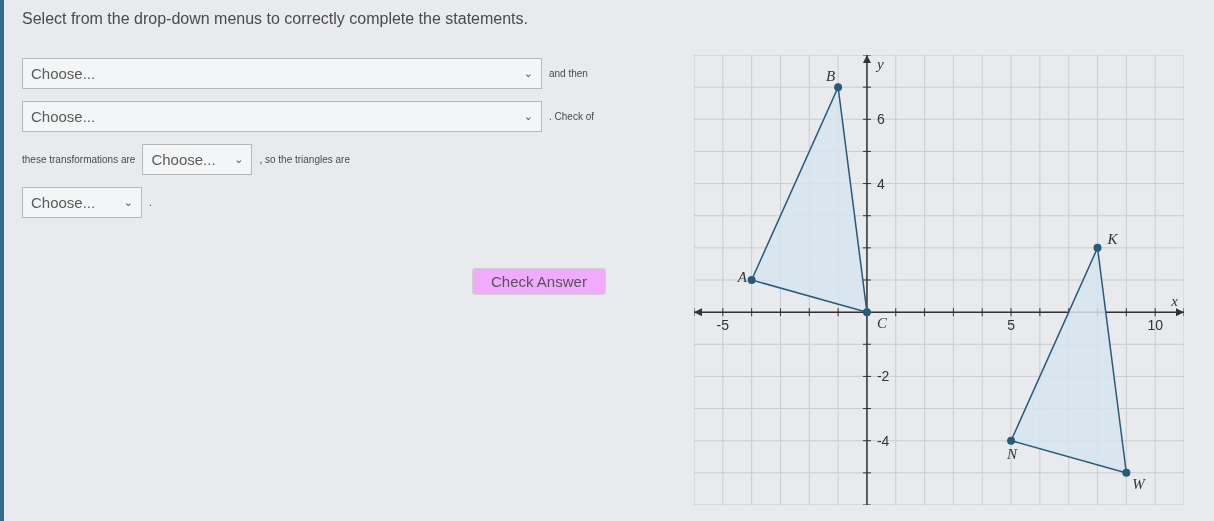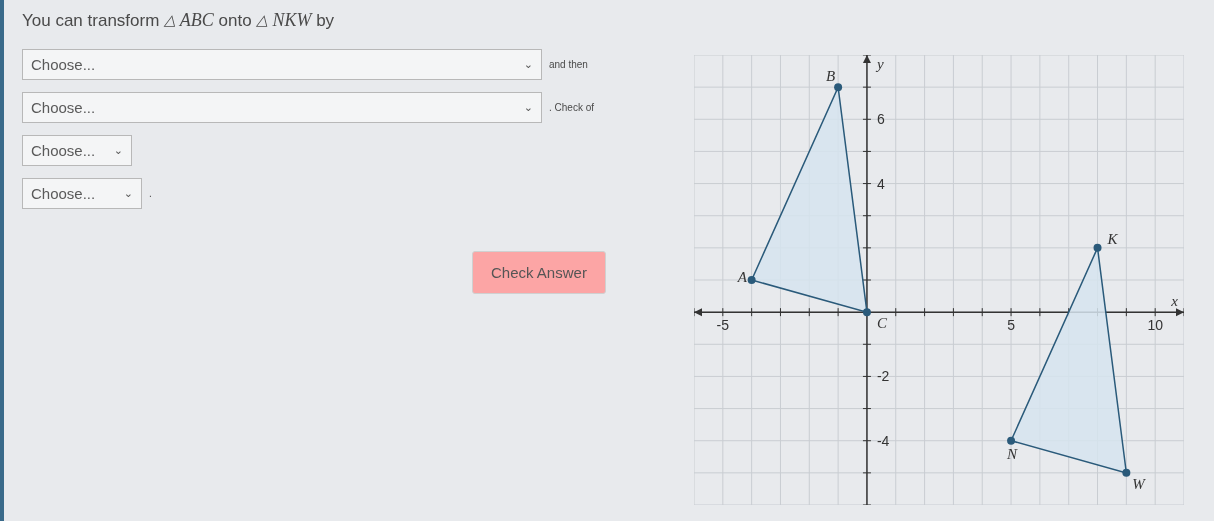--- a/index.html
+++ b/index.html
@@ -32,73 +32,69 @@
     cursor: pointer;
     position: relative;
   }
   .dropdown.wide { width: 520px; }
   .dropdown.small { width: 110px; }
   .dropdown.med { width: 120px; }
   .chev { font-size: 11px; color: #555; margin-left: 6px; }
   .static-text { font-size: 10px; color: #4a4a4a; }
   .check-btn {
     display: inline-block;
-    margin-top: 30px;
+    margin-top: 38px;
     margin-left: 450px;
-    background: #fca5a5;
+    background: #f0abfc;
     border: 1px solid #d0d0d0;
     border-radius: 3px;
-    padding: 12px 18px;
+    padding: 4px 18px;
     font-size: 15px;
     color: #555;
     cursor: pointer;
   }
   .graph-wrap {
     position: absolute;
     right: 30px;
     top: 55px;
     width: 490px;
     height: 450px;
   }
   svg { display:block; }
 </style>
 </head>
 <body>
 
 <div class="left-col">
-
-  <p class="prompt-line">
-    <span>You can transform </span>
-    <span class="math-it"><span class="tri">△</span> <span>ABC</span></span>
-    <span> onto </span>
-    <span class="math-it"><span class="tri">△</span> <span>NKW</span></span>
-    <span> by</span>
-  </p>
+  <p class="instruction">Select from the drop-down menus to correctly complete the statements.</p>
+
 
   <div class="row">
     <div class="dropdown wide">
       <span>Choose...</span>
       <span class="chev">⌄</span>
     </div>
     <span class="static-text">and then</span>
   </div>
 
   <div class="row">
     <div class="dropdown wide">
       <span>Choose...</span>
       <span class="chev">⌄</span>
     </div>
     <span class="static-text">. Check of</span>
   </div>
 
   <div class="row">
+    <span class="static-text">these transformations are</span>
     <div class="dropdown small">
       <span>Choose...</span>
       <span class="chev">⌄</span>
     </div>
+    <span class="static-text">, so the triangles are</span>
   </div>
 
   <div class="row">
     <div class="dropdown med">
       <span>Choose...</span>
       <span class="chev">⌄</span>
     </div>
     <span class="static-text">.</span>
   </div>
 

